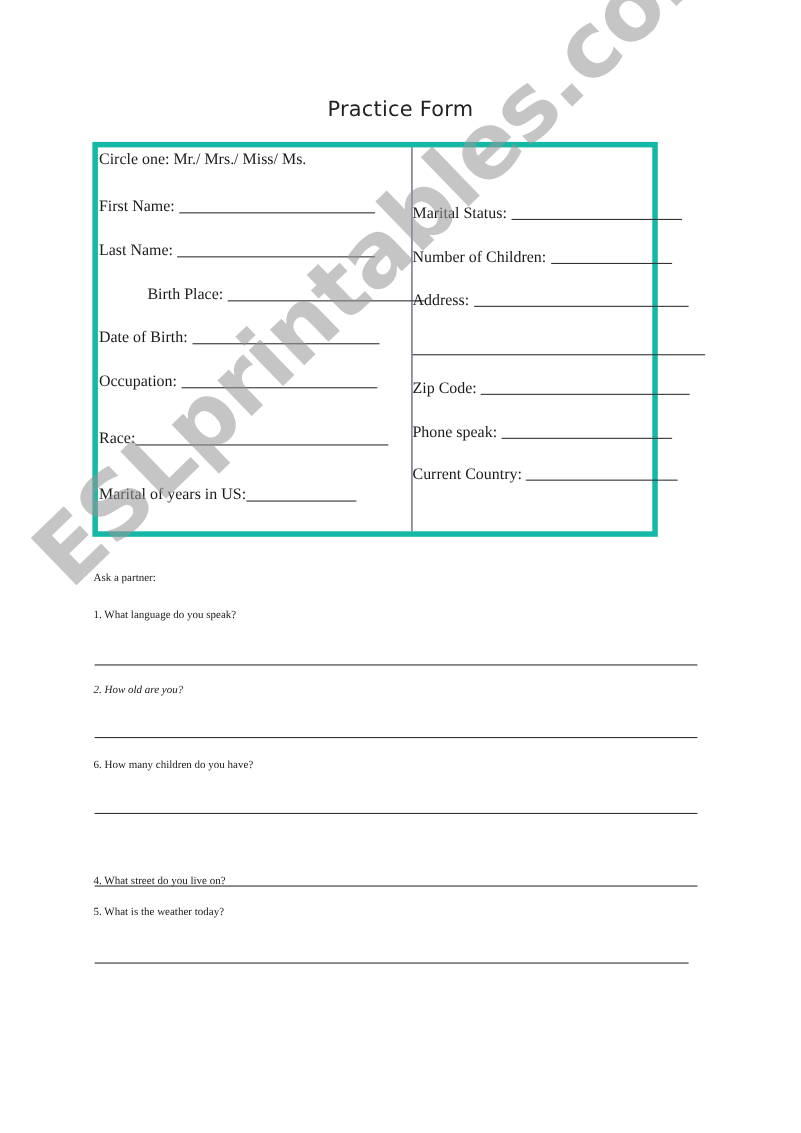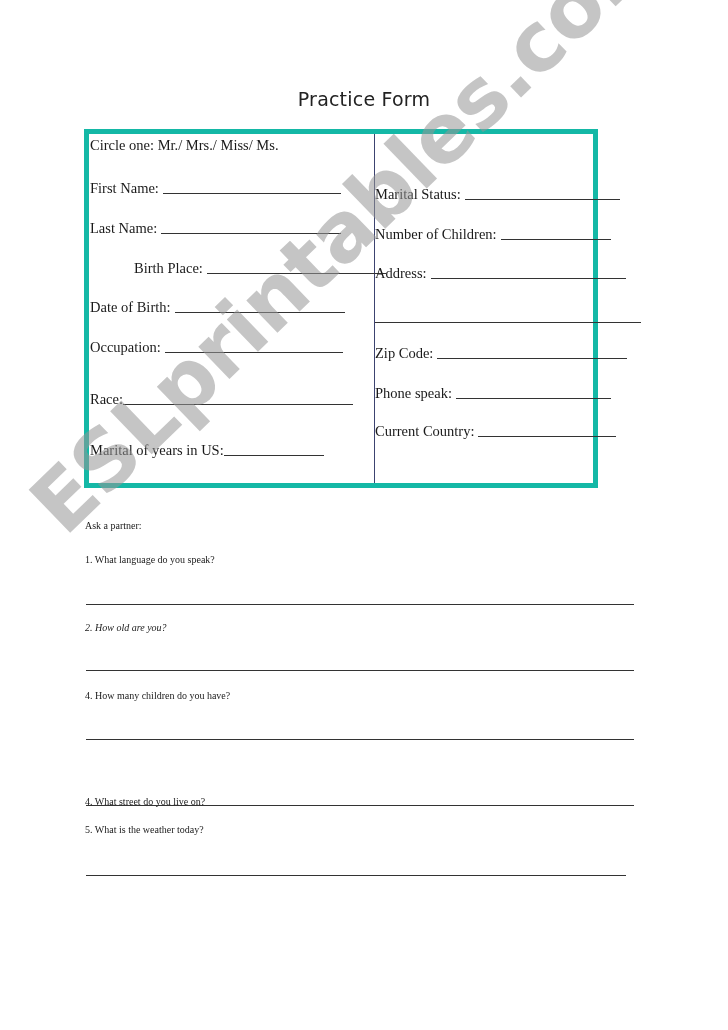--- a/index.html
+++ b/index.html
@@ -82,21 +82,21 @@
 </div>
 
 <div class="section" style="top:520px;">Ask a partner:</div>
 
 <div class="section" style="top:554px;">1. What language do you speak?</div>
 <div class="answer-line" style="top:604px; width:548px;"></div>
 
 <div class="section" style="top:622px;font-style:italic;">2. How old are you?</div>
 <div class="answer-line" style="top:670px; width:548px;"></div>
 
-<div class="section" style="top:690px;">4. How many children do you have?</div>
+<div class="section" style="top:690px;">6. How many children do you have?</div>
 <div class="answer-line" style="top:739px; width:548px;"></div>
 
 <div class="section" style="top:796px;">4. What street do you live on?</div>
 <div class="answer-line" style="top:805px; width:548px;"></div>
 
 <div class="section" style="top:824px;">5. What is the weather today?</div>
 <div class="answer-line" style="top:875px; width:540px;"></div>
 
 <div class="watermark">ESLprintables.com</div>
 

